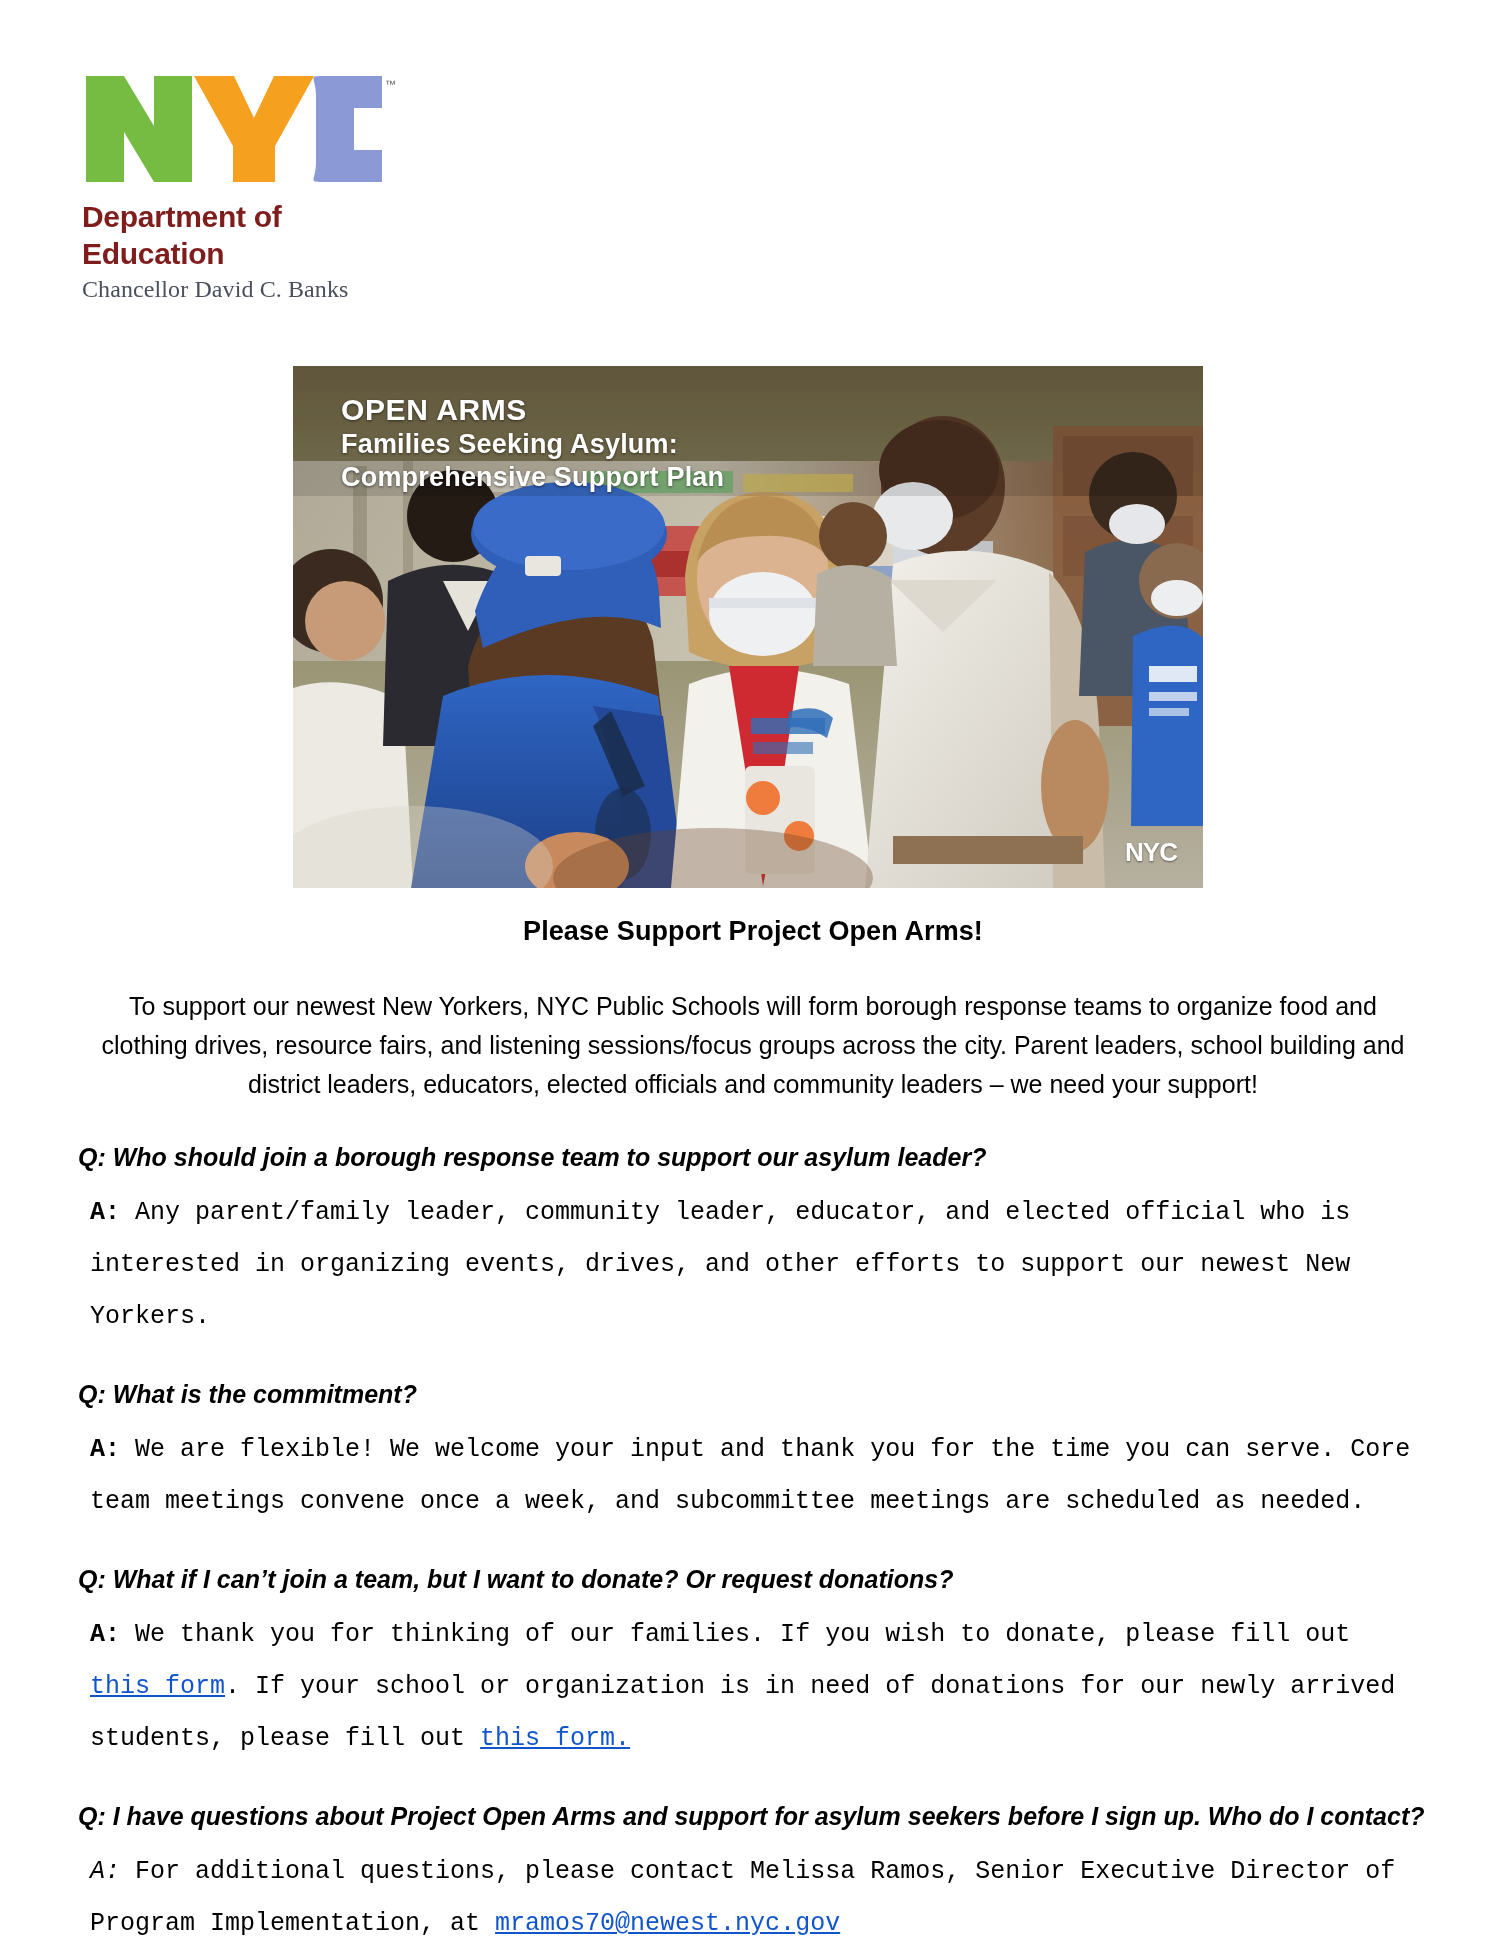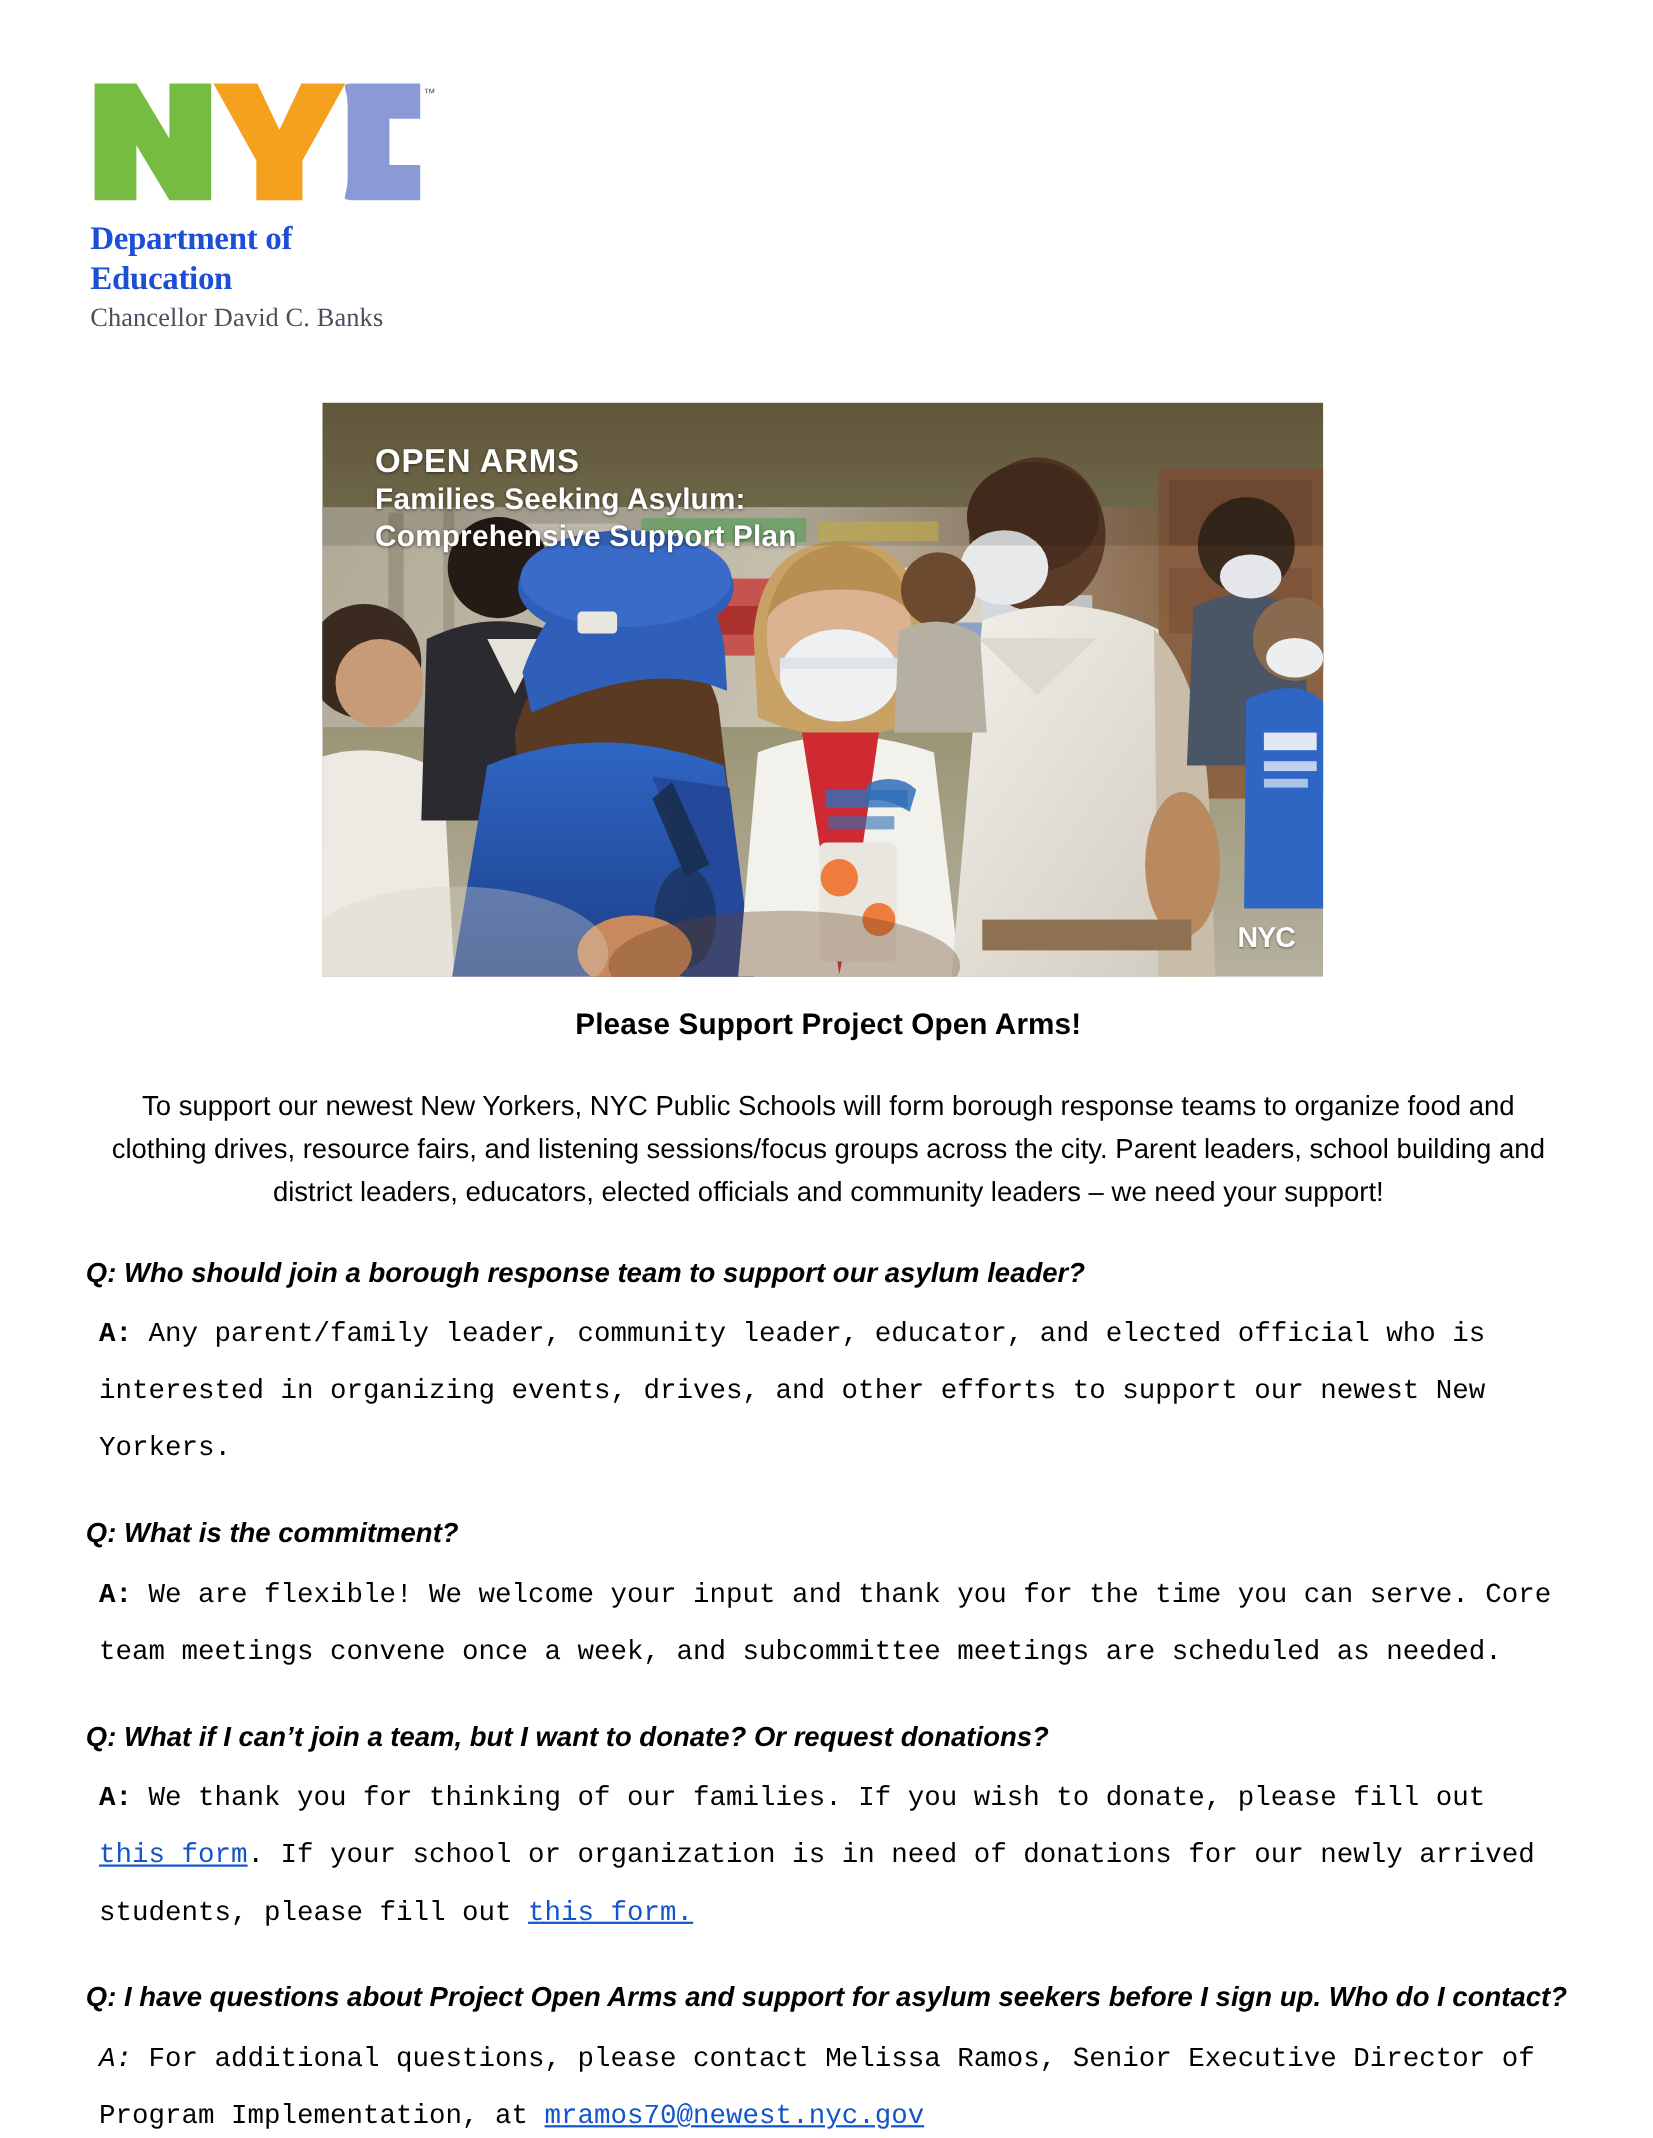--- a/index.html
+++ b/index.html
@@ -29,26 +29,26 @@
     left: 82px;
     top: 70px;
     width: 420px;
   }
   .logo-nyc {
     display: block;
     width: 318px;
     height: 122px;
   }
   .logo-dept {
-    font-family: Liberation Serif, serif;
+    font-family: Liberation Sans, sans-serif;
     font-weight: bold;
     font-size: 30px;
     line-height: 37px;
     letter-spacing: -0.3px;
-    color: #1d4ed8;
+    color: #7f1d1d;
     margin-top: 6px;
     white-space: pre-line;
   }
   .logo-chancellor {
     font-family: Liberation Serif, serif;
     font-weight: normal;
     font-size: 24px;
     line-height: 30px;
     color: #4a4f5c;
     letter-spacing: 0.1px;
@@ -64,21 +64,21 @@
     height: 522px;
   }
   .banner-photo {
     display: block;
     width: 910px;
     height: 522px;
   }
   .banner-caption {
     position: absolute;
     left: 48px;
-    top: 36px;
+    top: 26px;
     color: #ffffff;
     text-shadow: 0 1px 3px rgba(0,0,0,0.55);
     pointer-events: none;
   }
   .banner-caption .line1 {
     font-size: 30px;
     font-weight: bold;
     letter-spacing: 0.6px;
     line-height: 36px;
   }

